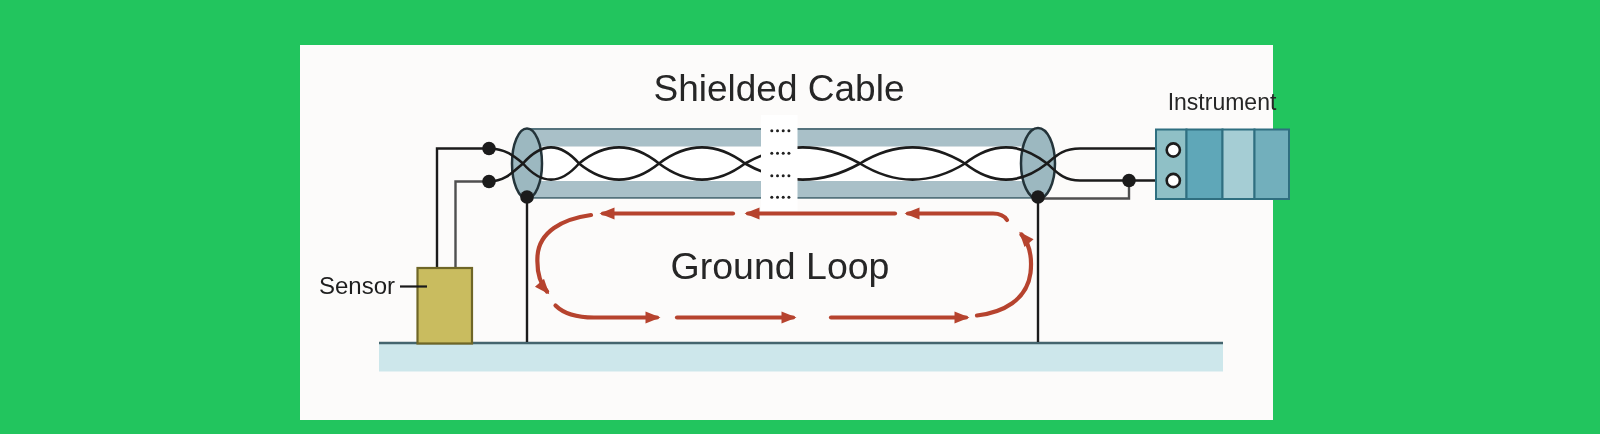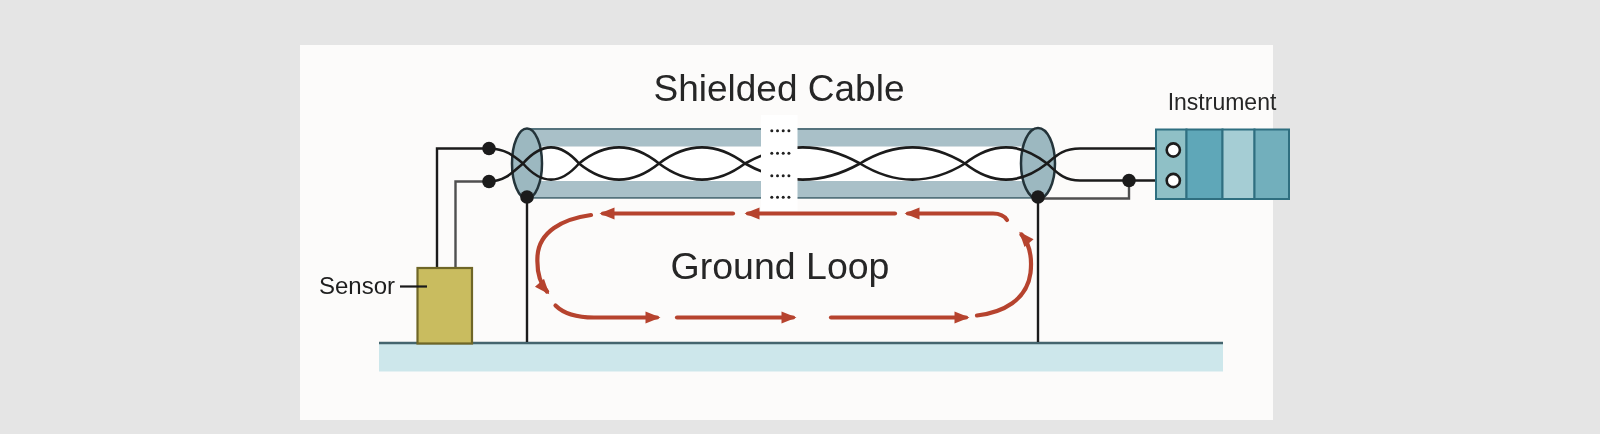--- a/index.html
+++ b/index.html
@@ -1,16 +1,16 @@
 <!DOCTYPE html>
 <html><head>
 <meta charset="utf-8">
 <style>
   html,body{margin:0;padding:0;background:#ffffff;}
-  .stage{position:relative;width:1600px;height:434px;background:#e5e5e5;overflow:hidden;
+  .stage{position:relative;width:1600px;height:434px;background:#22c55e;overflow:hidden;
          font-family:"Liberation Sans","DejaVu Sans",sans-serif;}
   svg{display:block;}
   text{font-family:"Liberation Sans","DejaVu Sans",sans-serif;fill:#262626;}
   .title-text{font-size:37px;}
   .loop-text{font-size:37.5px;}
   .small-label{font-size:23px;}
   .sensor-label{font-size:24px;fill:#1e1e1e;}
 </style>
 </head>
 <body>

